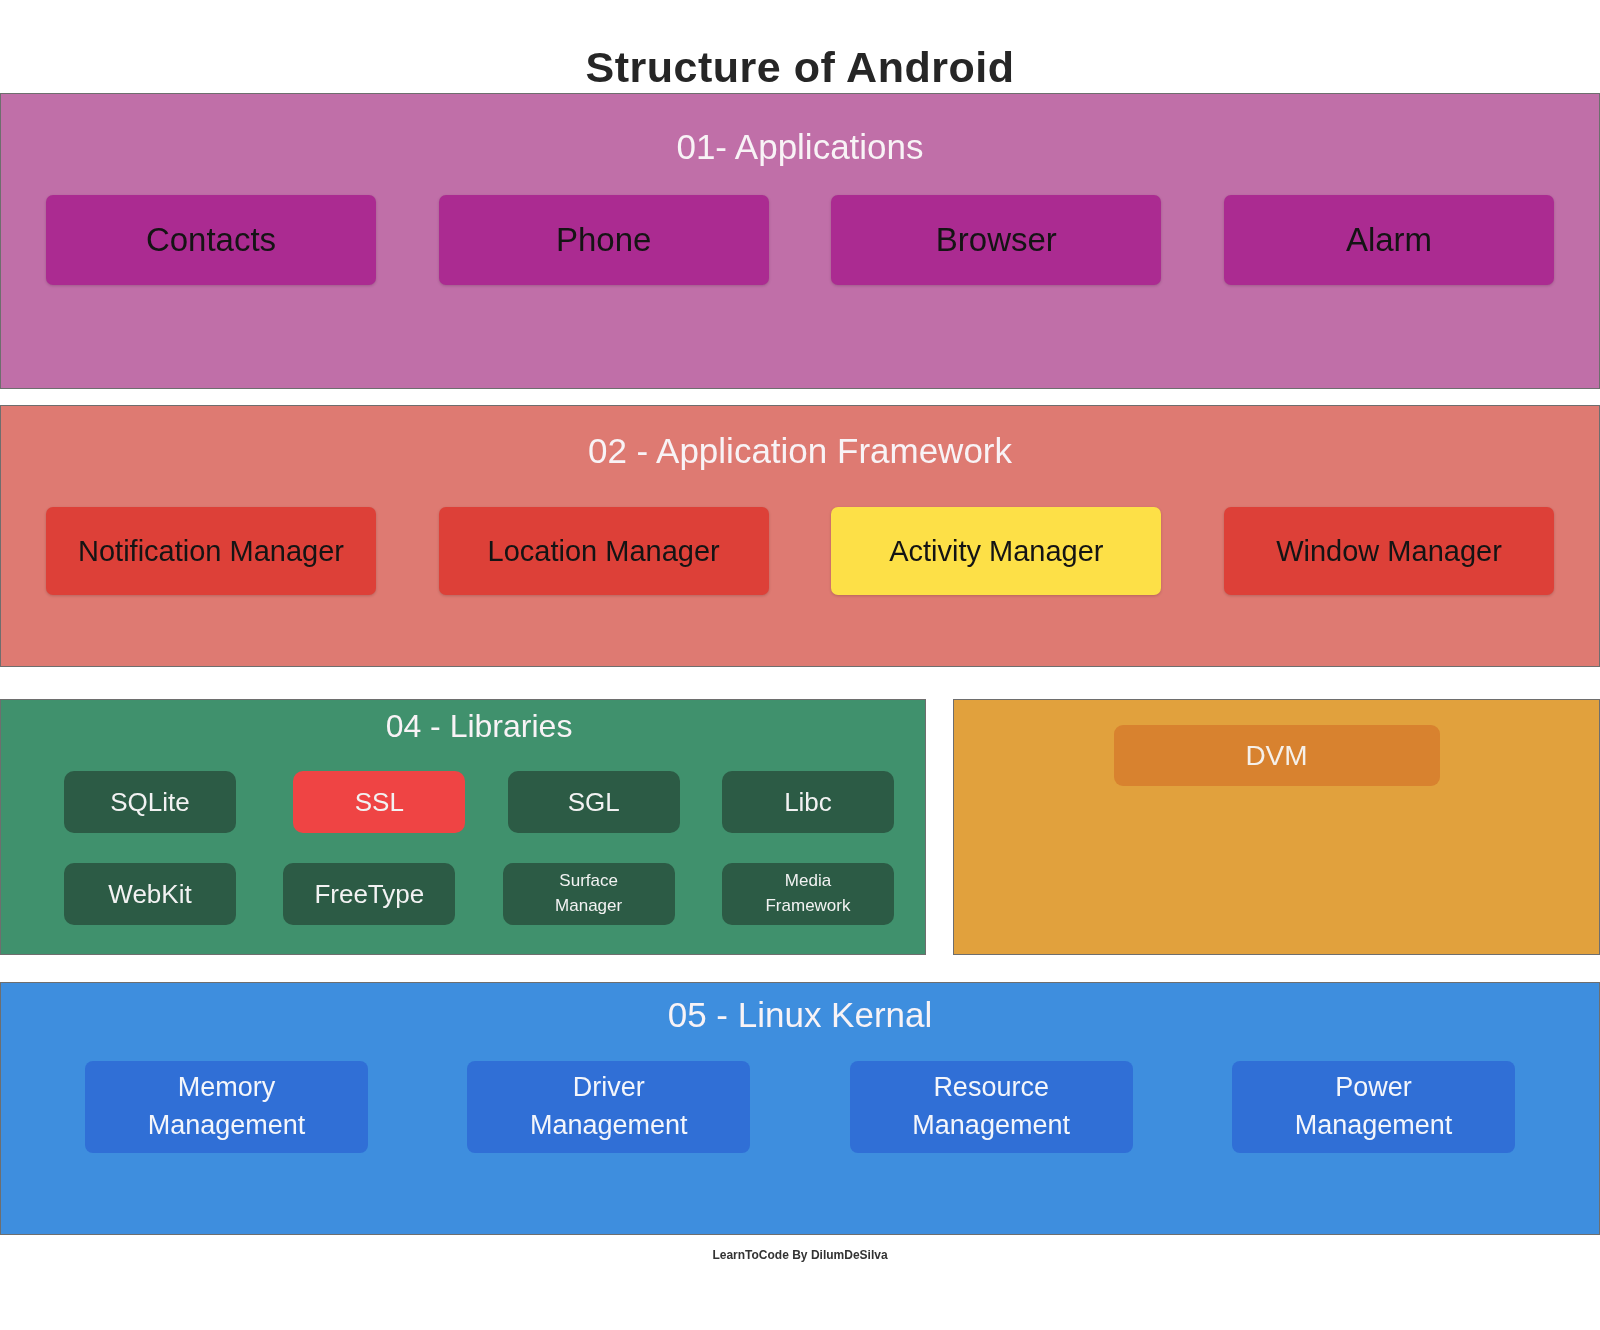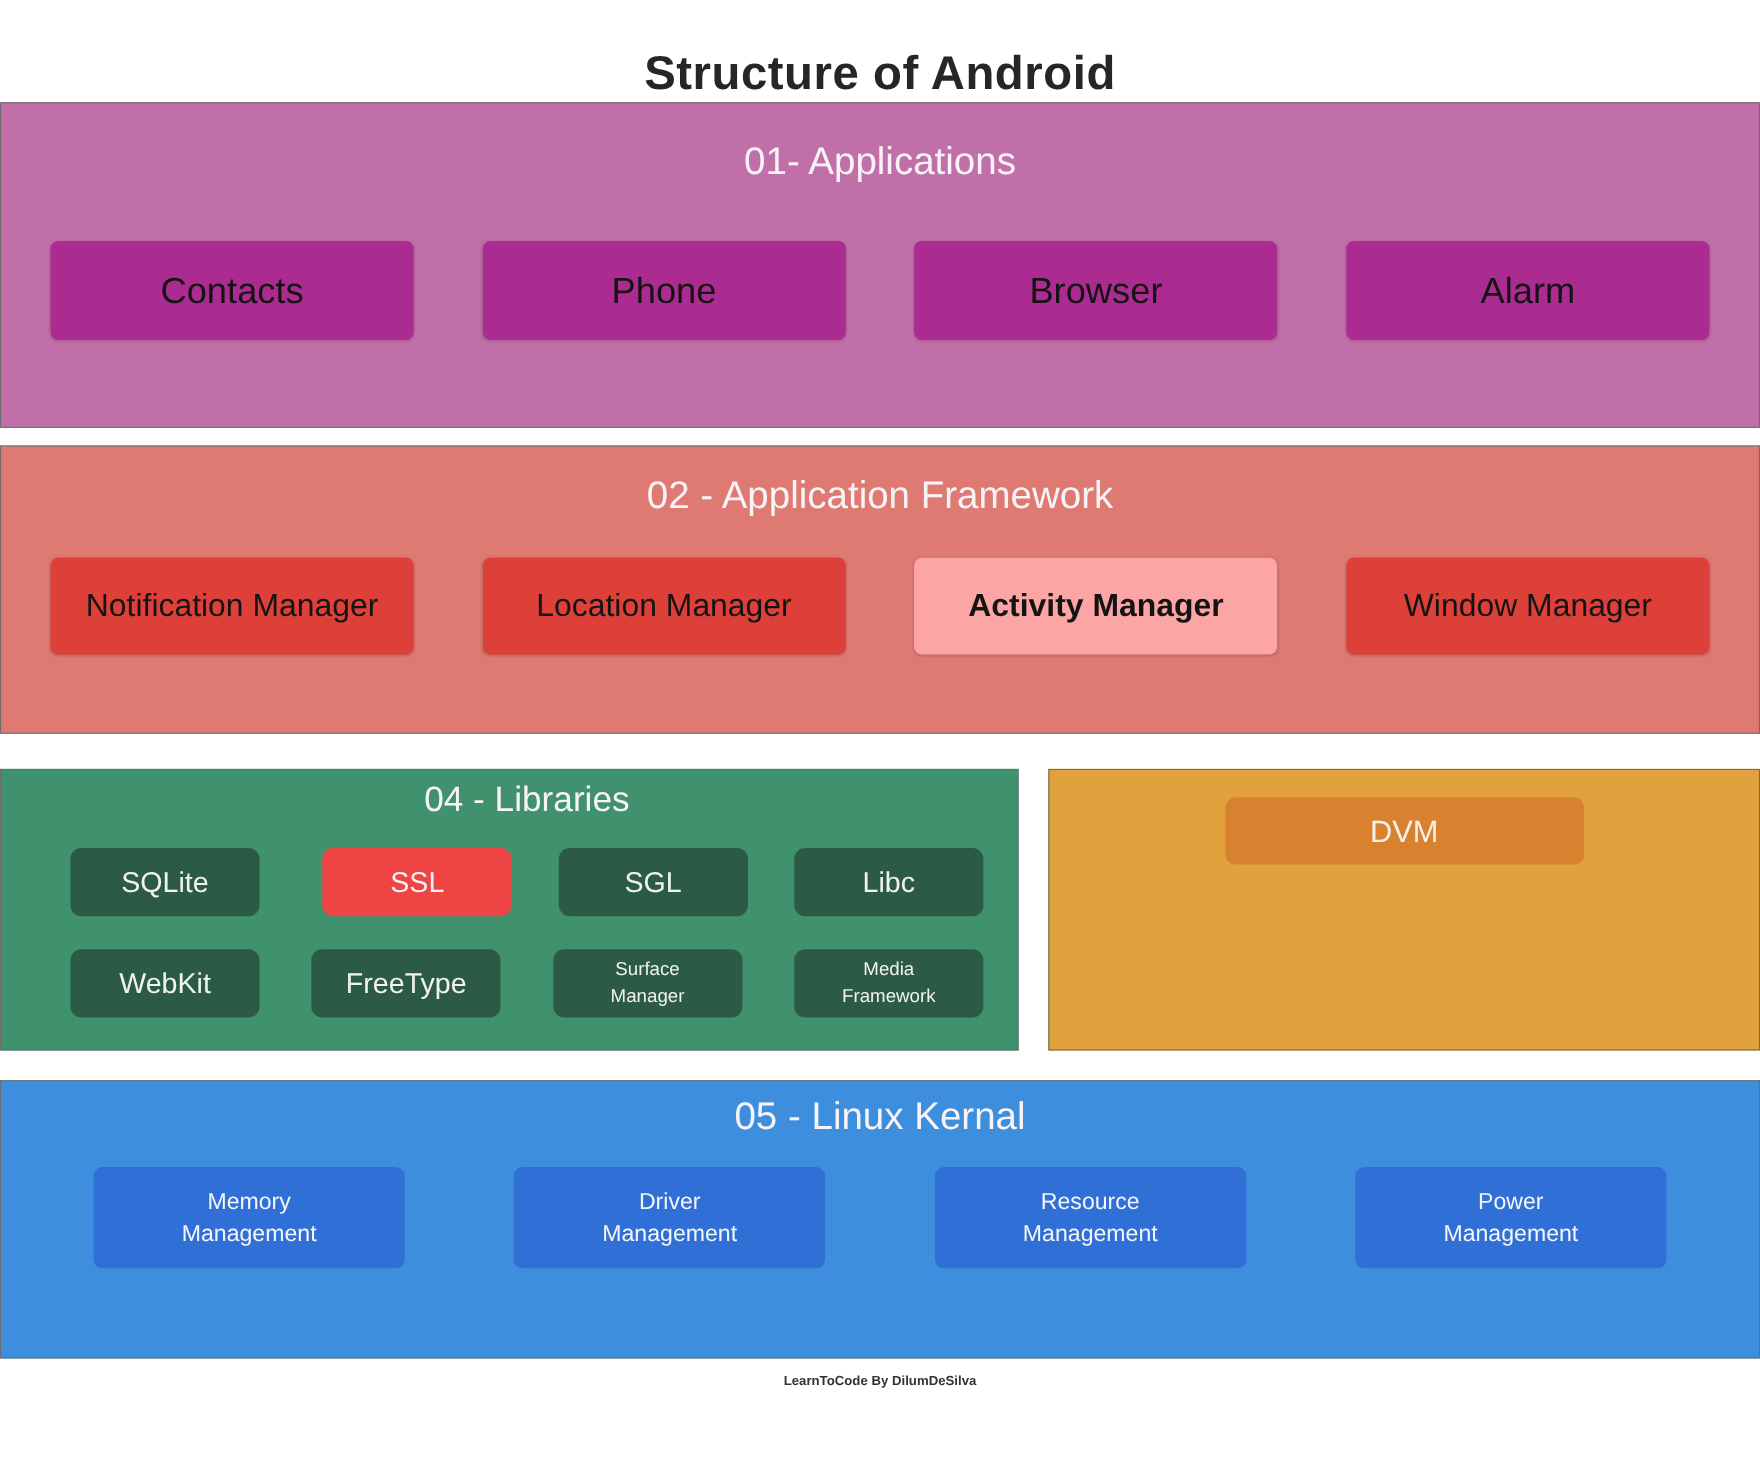--- a/index.html
+++ b/index.html
@@ -28,21 +28,21 @@
   .sec-libraries h2{margin-top:8px;font-size:32px;}
   .sec-runtime h2{margin-top:8px;font-size:32px;}
   .sec-kernel h2{margin-top:12px;font-size:35px;}
 
   .row{display:flex;justify-content:space-between;}
   .btn{
     display:flex;align-items:center;justify-content:center;
     text-align:center;box-sizing:border-box;
   }
   
-  .row-apps{padding:0 45px;margin-top:52px;}
+  .row-apps{padding:0 45px;margin-top:28px;}
   .app-btn{
     width:330px;height:90px;border-radius:7px;color:#141414;font-size:33px;
     box-shadow:0 1px 3px rgba(0,0,0,0.18);
   }
   .row-frame{padding:0 45px;margin-top:36px;}
   .frame-btn{
     width:330px;height:88px;border-radius:7px;color:#141414;font-size:29px;
     box-shadow:0 1px 3px rgba(0,0,0,0.18);
   }
   
@@ -56,21 +56,21 @@
   
   .rt-btn{
     width:326px;height:61px;border-radius:9px;color:#f5f0ea;font-size:28px;
     margin:0 auto;
   }
   .rt-btn.first{margin-top:34px;}
   .rt-btn.second{margin-top:25px;}
   
   .row-kernel{padding:0 84px;margin-top:26px;}
   .kernel-btn{
-    width:283px;height:92px;border-radius:8px;color:#f4f6fb;font-size:21px;
+    width:283px;height:92px;border-radius:8px;color:#f4f6fb;font-size:27px;
     line-height:1.4;
   }
   .kernel-btn span{display:inline-block;max-width:170px;}
   .page-footer{
     position:absolute;top:1248px;left:0;width:100%;text-align:center;
     font-size:12px;font-weight:700;color:#333333;
   }
 </style>
 </head>
 <body>
@@ -85,21 +85,21 @@
     <div class="btn app-btn" style="background-color: rgb(171, 43, 145);">Browser</div>
     <div class="btn app-btn" style="background-color: rgb(171, 43, 145);">Alarm</div>
   </div>
 </section>
 
 <section class="sec sec-framework" style="background-color: rgb(222, 122, 114);">
   <h2>02 - Application Framework</h2>
   <div class="row row-frame">
     <div class="btn frame-btn" style="background-color: rgb(221, 64, 56);">Notification Manager</div>
     <div class="btn frame-btn" style="background-color: rgb(221, 64, 56);">Location Manager</div>
-    <div class="btn frame-btn" style="background-color: #fca5a5; font-weight: bold;">Activity Manager</div>
+    <div class="btn frame-btn" style="background-color: #fde047;">Activity Manager</div>
     <div class="btn frame-btn" style="background-color: rgb(221, 64, 56);">Window Manager</div>
   </div>
 </section>
 
 <section class="sec sec-libraries" style="background-color: rgb(64, 145, 109);">
   <h2>04 - Libraries</h2>
   <div class="row row-lib1">
     <div class="btn lib-btn" style="background-color: rgb(44, 91, 69);">SQLite</div>
     <div class="btn lib-btn" style="background-color: #ef4444; margin-left: 15px;">SSL</div>
     <div class="btn lib-btn" style="background-color: rgb(44, 91, 69);">SGL</div>

